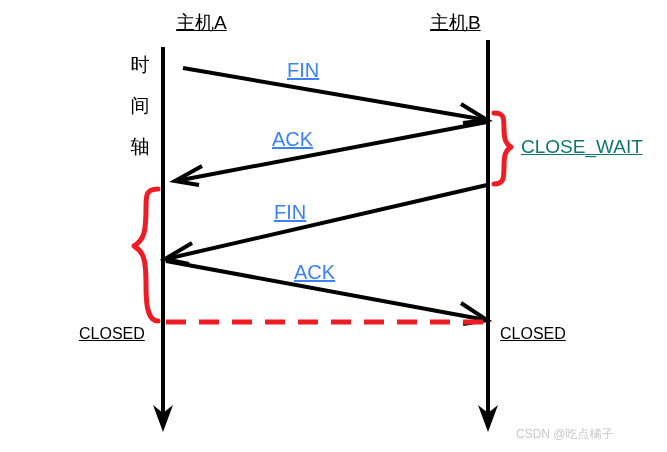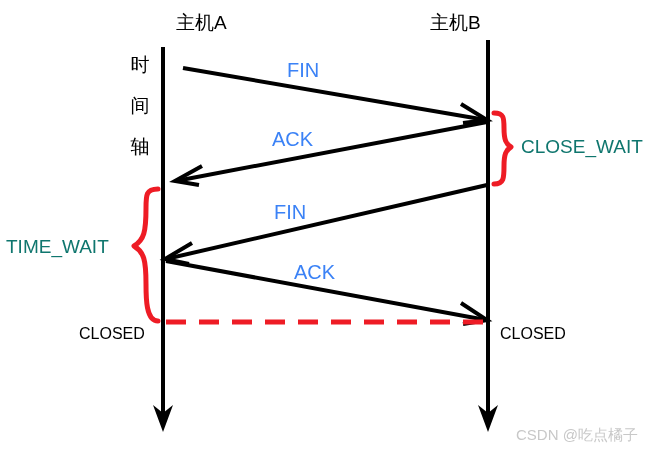--- a/index.html
+++ b/index.html
@@ -21,20 +21,21 @@
     position: absolute;
     left: 0;
     top: 0;
     width: 667px;
     height: 452px;
   }
   .lbl {
     position: absolute;
     white-space: nowrap;
     line-height: 1;
+    text-decoration: underline;
   }
   .host-label {
     font-size: 19px;
     color: #000000;
   }
   .msg-label {
     font-size: 20px;
     color: #3b82f6;
   }
   .state-label-red {
@@ -55,21 +56,21 @@
     position: absolute;
     left: 126px;
     top: 52px;
     width: 28px;
   }
   #time-axis-label .axis-char + .axis-char {
     margin-top: 15px;
   }
   .watermark {
     position: absolute;
-    font-size: 15px;
+    font-size: 12px;
     color: #c8c8c8;
     white-space: nowrap;
   }
 </style>
 </head>
 <body>
 
 <div id="canvas">
 
   <svg id="diagram-svg" viewBox="0 0 667 452" xmlns="http://www.w3.org/2000/svg">
@@ -120,21 +121,20 @@
   <div class="lbl msg-label" style="left:287px; top:60px;">FIN</div>
 
   <div class="lbl msg-label" style="left:272px; top:129px;">ACK</div>
 
   <div class="lbl msg-label" style="left:274px; top:202px;">FIN</div>
 
   <div class="lbl msg-label" style="left:294px; top:262px;">ACK</div>
 
   <div class="lbl state-label-red" style="left:521px; top:137px;">CLOSE_WAIT</div>
 
-  <div class="lbl state-label-red" style="left:6px; top:237px;">TIME_WAIT</div>
 
   <div class="lbl closed-label" style="left:79px; top:326px;">CLOSED</div>
 
   <div class="lbl closed-label" style="left:500px; top:326px;">CLOSED</div>
 
   <div class="watermark" style="left:516px; top:426px;">CSDN @吃点橘子</div>
 
 </div>
 
 </body></html>

